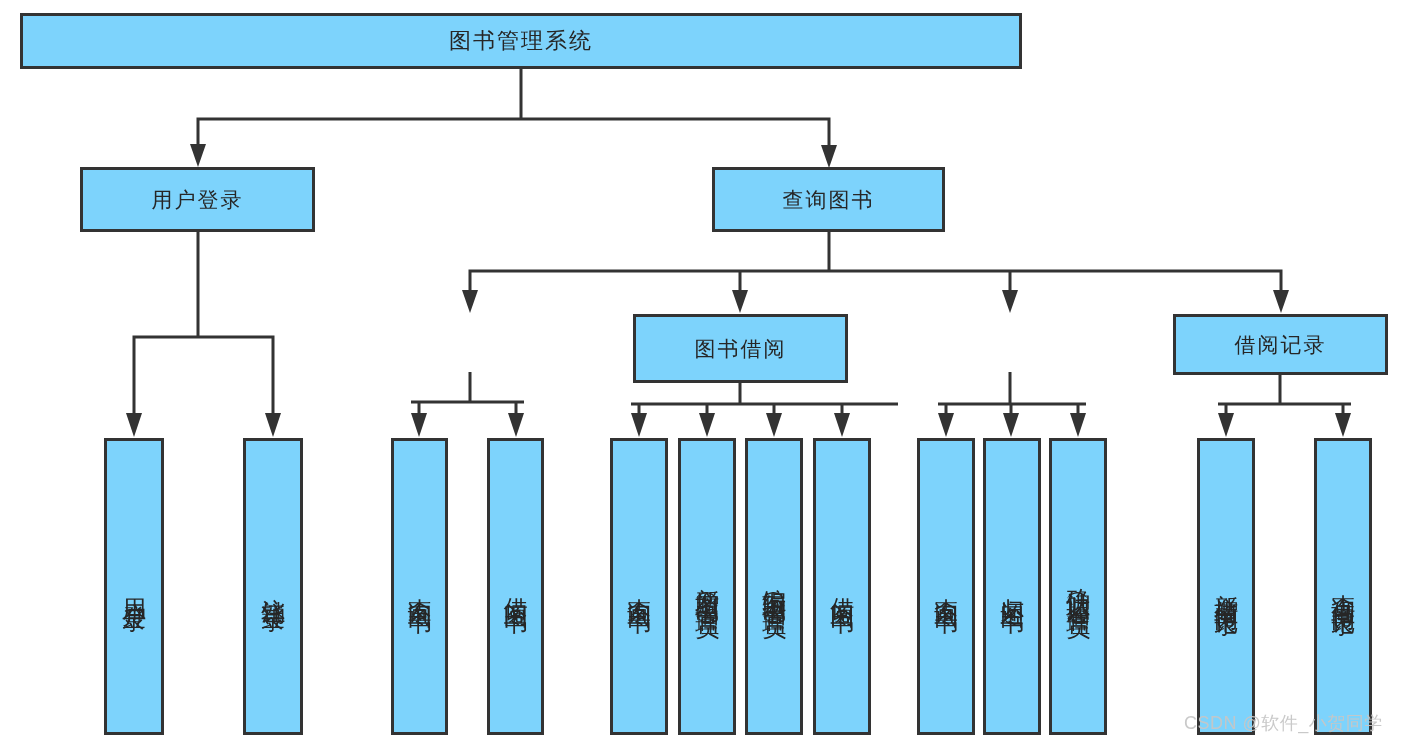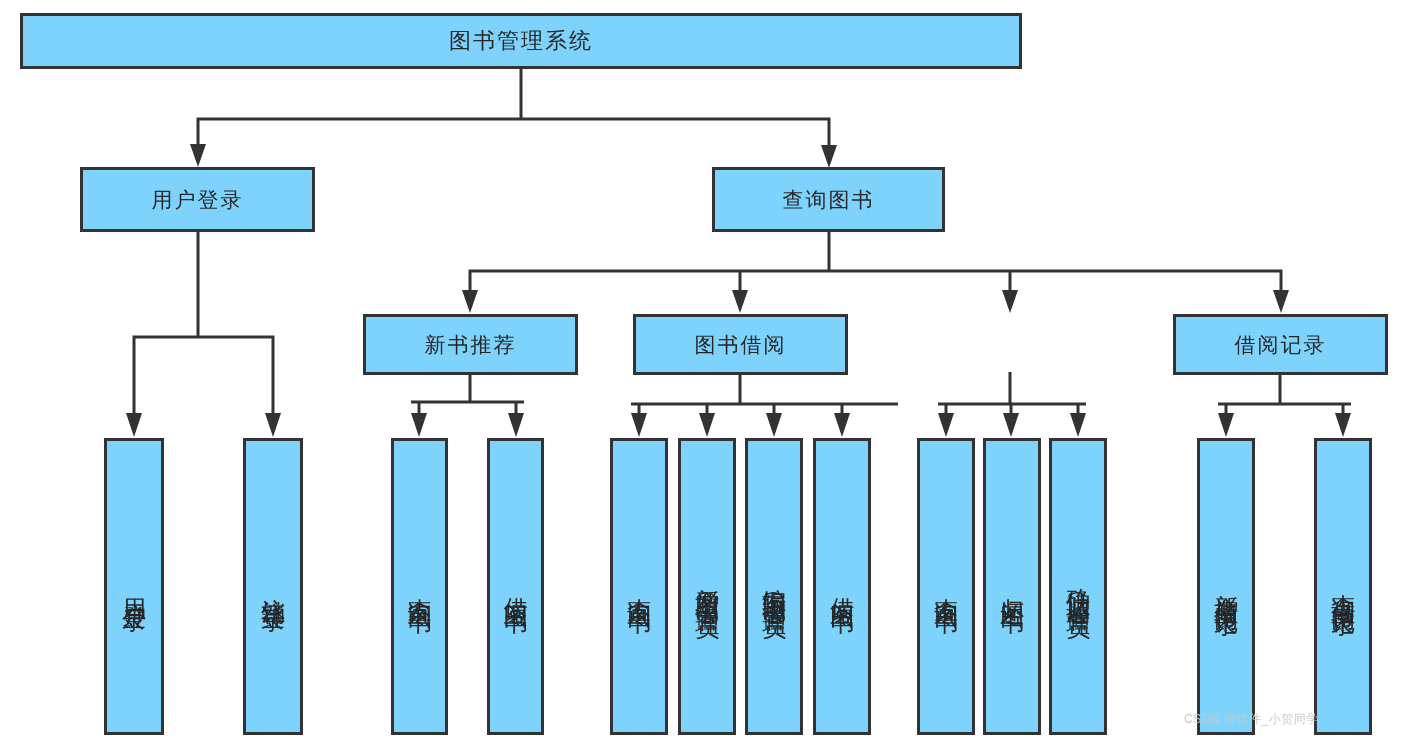--- a/index.html
+++ b/index.html
@@ -33,21 +33,21 @@
     text-orientation:mixed;
     font-size:24px;
     letter-spacing:4px;
     line-height:1.1;
     padding:6px 0;
   }
   .watermark{
     position:absolute;
     left:1184px;top:711px;
     z-index:6;
-    font-size:12px;
+    font-size:18px;
     letter-spacing:0.5px;
     color:rgba(198,198,198,0.95);
     white-space:nowrap;
   }
 </style>
 </head>
 <body>
 
 <div class="canvas">
 
@@ -113,22 +113,21 @@
       <polygon points="1218,413 1234,413 1226,437"></polygon>
       <polygon points="1335,413 1351,413 1343,437"></polygon>
     </g>
   </svg>
 
   <div class="node h-node root-node" style="left:20px;top:13px;width:1002px;height:56px;">图书管理系统</div>
 
   <div class="node h-node" style="left:80px;top:167px;width:235px;height:65px;">用户登录</div>
   <div class="node h-node" style="left:712px;top:167px;width:233px;height:65px;">查询图书</div>
 
-  <div class="node h-node" style="left:363px;top:314px;width:215px;height:61px;">新书推荐</div>
-  <div class="node h-node" style="left:633px;top:314px;width:215px;height:61px;">图书借阅</div>
+  <div class="node h-node" style="left:633px;top:314px;width:215px;height:69px;">图书借阅</div>
   <div class="node h-node" style="left:1173px;top:314px;width:215px;height:61px;text-align:center;">借阅记录</div>
 
   <div class="node v-node" style="left:104px;top:438px;width:60px;height:297px;">用户登录</div>
   <div class="node v-node" style="left:243px;top:438px;width:60px;height:297px;">注销登录</div>
 
   <div class="node v-node" style="left:391px;top:438px;width:57px;height:297px;">查询图书</div>
   <div class="node v-node" style="left:487px;top:438px;width:57px;height:297px;">借阅图书</div>
 
   <div class="node v-node" style="left:610px;top:438px;width:58px;height:297px;">查询图书</div>
   <div class="node v-node" style="left:678px;top:438px;width:58px;height:297px;">新增图书（管理员）</div>

